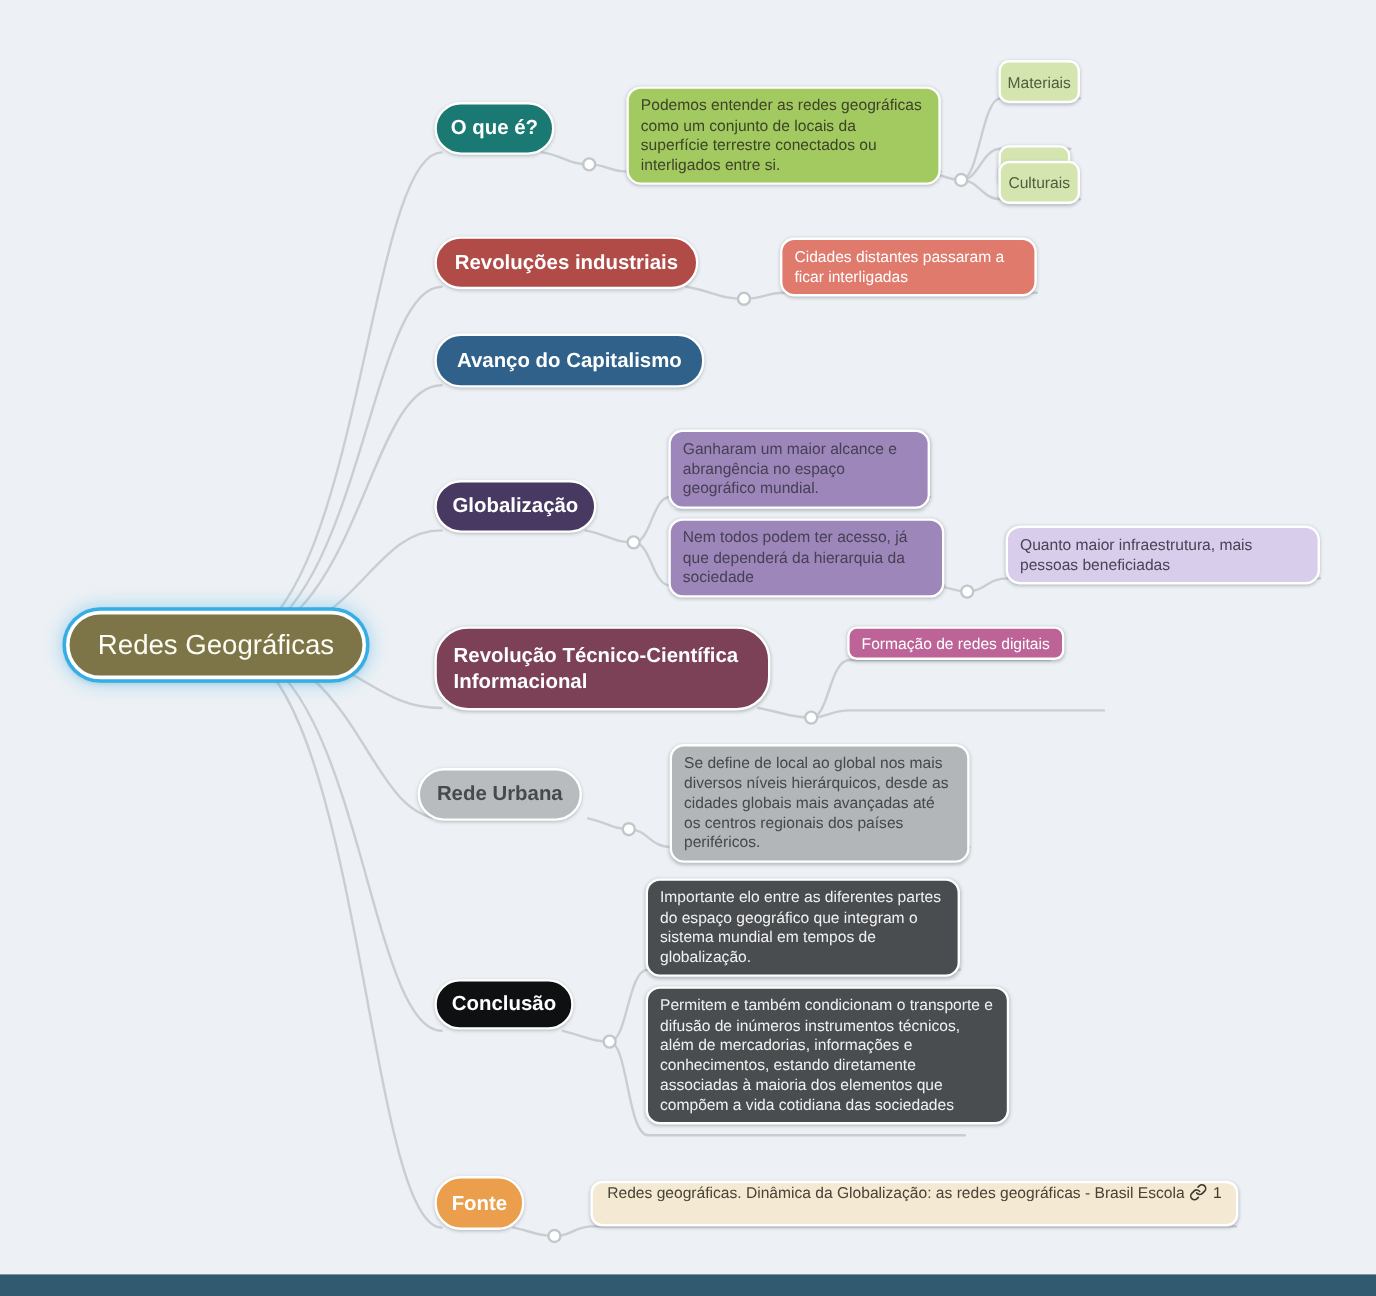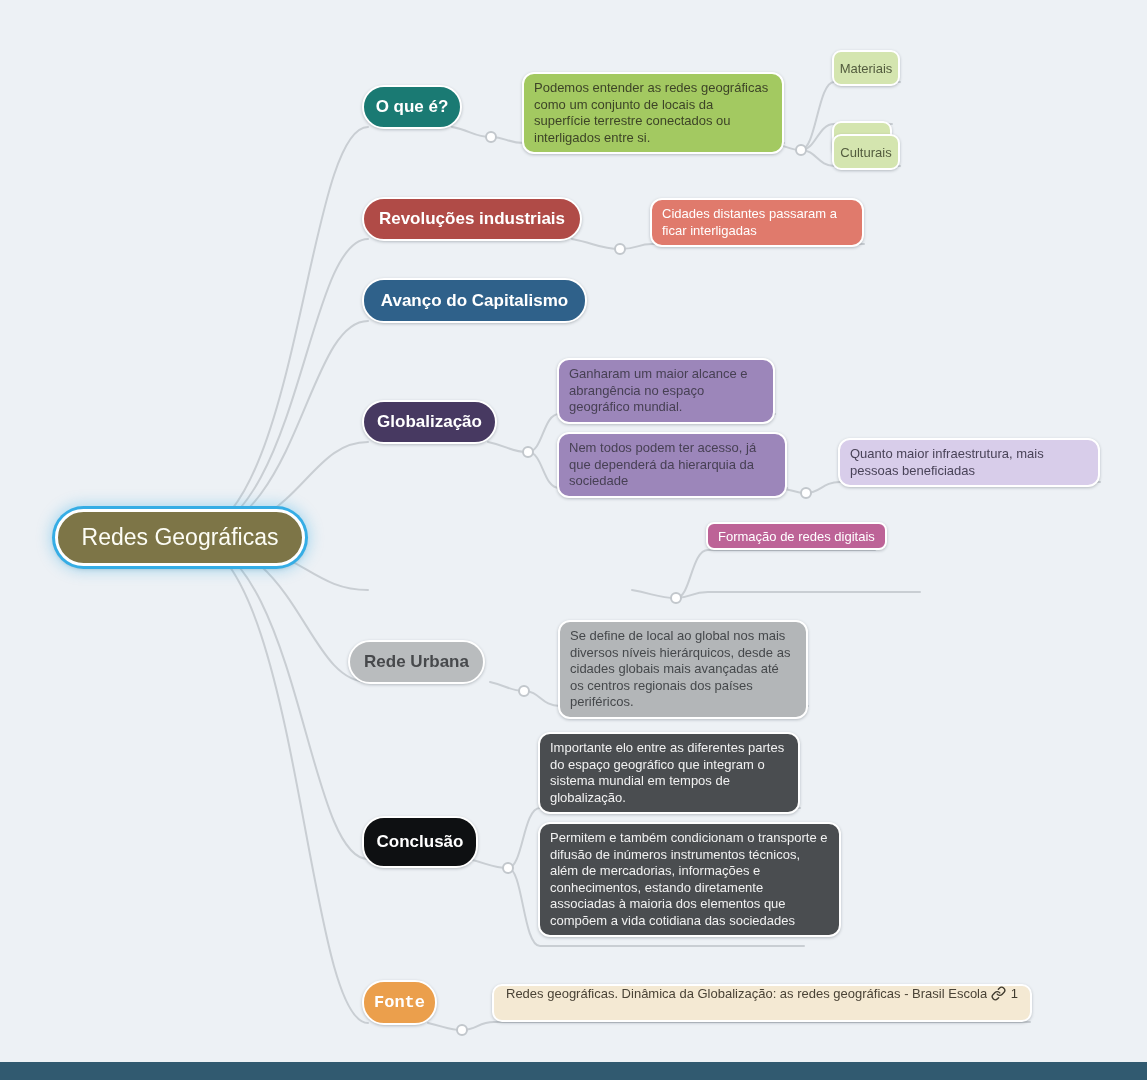--- a/index.html
+++ b/index.html
@@ -80,23 +80,24 @@
       <circle cx="462" cy="1030" r="5"></circle>
     </g>
   </svg>
 
   <div class="node root">Redes Geográficas</div>
 
   <div class="node pill" style="left:362px;top:85px;width:100px;background:#1a7a73;">O que é?</div>
   <div class="node pill" style="left:362px;top:197px;width:220px;background:#b04b47;">Revoluções industriais</div>
   <div class="node pill" style="left:362px;top:278px;width:225px;height:45px;background:#2f618a;">Avanço do Capitalismo</div>
   <div class="node pill" style="left:362px;top:400px;width:135px;background:#473961;">Globalização</div>
+  <div class="node pill-big node" style="left:362px;top:522px;width:280px;background:#7c4157;">Revolução Técnico-Científica Informacional</div>
   <div class="node pill" style="left:348px;top:640px;width:137px;background:#b9bcbe;color:#47494c;">Rede Urbana</div>
-  <div class="node pill" style="left:362px;top:816px;width:116px;height:52px;background:#0e1012;">Conclusão</div>
-  <div class="node pill" style="left:362px;top:980px;width:75px;height:45px;background:#eb9f4c;font-family:Liberation Mono, monospace;">Fonte</div>
+  <div class="node pill" style="left:362px;top:816px;width:116px;height:42px;background:#0e1012;">Conclusão</div>
+  <div class="node pill" style="left:362px;top:980px;width:75px;height:45px;background:#eb9f4c;">Fonte</div>
 
   <div class="node box" style="left:522px;top:72px;width:262px;background:#a3c961;color:#3d4427;">Podemos entender as redes geográficas como um conjunto de locais da superfície terrestre conectados ou interligados entre si.</div>
   <div class="node leaf" style="left:832px;top:50px;width:68px;background:#d4e5af;color:#535c3e;">Materiais</div>
   <div class="node leaf" style="left:832px;top:92px;width:60px;background:#d4e5af;color:#535c3e;margin-top:29px;">Digitais</div>
   <div class="node leaf" style="left:832px;top:134px;width:68px;background:#d4e5af;color:#535c3e;">Culturais</div>
 
   <div class="node box" style="left:557px;top:358px;width:218px;background:#9c86ba;color:#474054;">Ganharam um maior alcance e abrangência no espaço geográfico mundial.</div>
 
   <div class="node box" style="left:650px;top:198px;width:214px;background:#e07a6c;color:#ffffff;">Cidades distantes passaram a ficar interligadas</div>
   <div class="node box" style="left:557px;top:432px;width:230px;background:#9c86ba;color:#474054;">Nem todos podem ter acesso, já que dependerá da hierarquia da sociedade</div>

